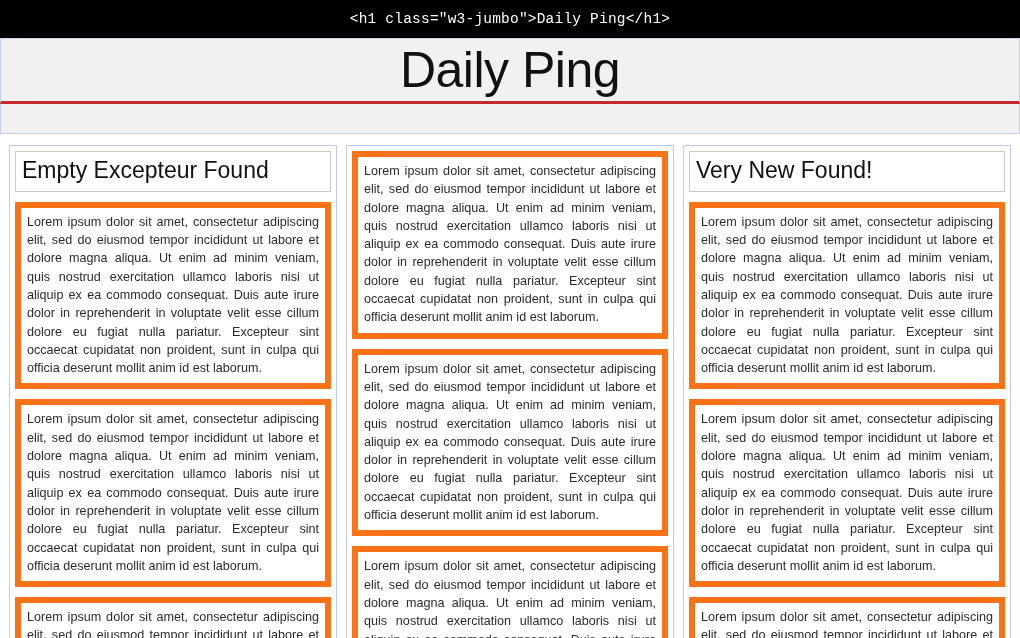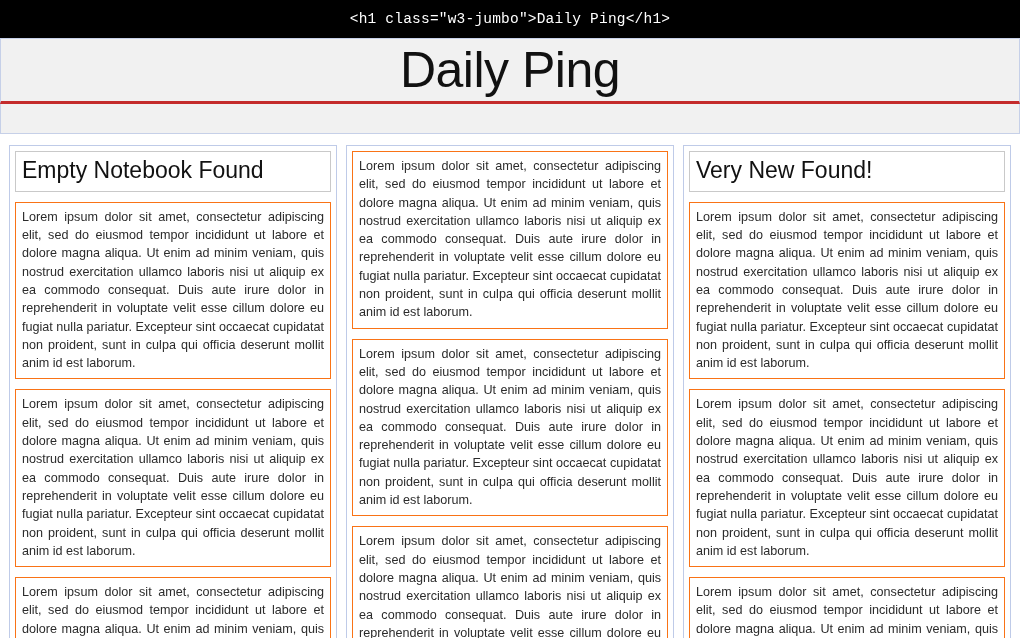--- a/index.html
+++ b/index.html
@@ -91,21 +91,21 @@
     margin: 0 0 10px 0;
     font-size: 23px;
     font-weight: normal;
     line-height: 1.25;
     color: #111111;
     white-space: nowrap;
     overflow: hidden;
   }
 
   .col-para {
-    border: 1px solid #f97316;
+    border: 6px solid #f97316;
     background: #ffffff;
     padding: 5px 6px 6px 6px;
     margin: 0 0 10px 0;
     font-size: 12.6px;
     line-height: 18.3px;
     color: #2b2b2b;
     text-align: justify;
     box-sizing: border-box;
   }
   .col-para:last-child { margin-bottom: 0; }
@@ -120,21 +120,21 @@
 <header class="masthead">
   <h1 class="masthead-title">Daily Ping</h1>
 </header>
 
 <nav class="navstrip"></nav>
 
 <div class="spacer-gap"></div>
 
 <main class="columns" id="columns-root">
     <section class="column">
-      <h2 class="col-heading">Empty Notebook Found</h2>
+      <h2 class="col-heading">Empty Excepteur Found</h2>
       <p class="col-para">Lorem ipsum dolor sit amet, consectetur adipiscing elit, sed do eiusmod tempor incididunt ut labore et dolore magna aliqua. Ut enim ad minim veniam, quis nostrud exercitation ullamco laboris nisi ut aliquip ex ea commodo consequat. Duis aute irure dolor in reprehenderit in voluptate velit esse cillum dolore eu fugiat nulla pariatur. Excepteur sint occaecat cupidatat non proident, sunt in culpa qui officia deserunt mollit anim id est laborum.</p>
       <p class="col-para">Lorem ipsum dolor sit amet, consectetur adipiscing elit, sed do eiusmod tempor incididunt ut labore et dolore magna aliqua. Ut enim ad minim veniam, quis nostrud exercitation ullamco laboris nisi ut aliquip ex ea commodo consequat. Duis aute irure dolor in reprehenderit in voluptate velit esse cillum dolore eu fugiat nulla pariatur. Excepteur sint occaecat cupidatat non proident, sunt in culpa qui officia deserunt mollit anim id est laborum.</p>
       <p class="col-para">Lorem ipsum dolor sit amet, consectetur adipiscing elit, sed do eiusmod tempor incididunt ut labore et dolore magna aliqua. Ut enim ad minim veniam, quis nostrud exercitation ullamco laboris nisi ut aliquip ex ea commodo consequat. Duis aute irure dolor in reprehenderit in voluptate velit esse cillum dolore eu fugiat nulla pariatur. Excepteur sint occaecat cupidatat non proident, sunt in culpa qui officia deserunt mollit anim id est laborum.</p>
     </section>
     <section class="column">
       <p class="col-para">Lorem ipsum dolor sit amet, consectetur adipiscing elit, sed do eiusmod tempor incididunt ut labore et dolore magna aliqua. Ut enim ad minim veniam, quis nostrud exercitation ullamco laboris nisi ut aliquip ex ea commodo consequat. Duis aute irure dolor in reprehenderit in voluptate velit esse cillum dolore eu fugiat nulla pariatur. Excepteur sint occaecat cupidatat non proident, sunt in culpa qui officia deserunt mollit anim id est laborum.</p>
       <p class="col-para">Lorem ipsum dolor sit amet, consectetur adipiscing elit, sed do eiusmod tempor incididunt ut labore et dolore magna aliqua. Ut enim ad minim veniam, quis nostrud exercitation ullamco laboris nisi ut aliquip ex ea commodo consequat. Duis aute irure dolor in reprehenderit in voluptate velit esse cillum dolore eu fugiat nulla pariatur. Excepteur sint occaecat cupidatat non proident, sunt in culpa qui officia deserunt mollit anim id est laborum.</p>
       <p class="col-para">Lorem ipsum dolor sit amet, consectetur adipiscing elit, sed do eiusmod tempor incididunt ut labore et dolore magna aliqua. Ut enim ad minim veniam, quis nostrud exercitation ullamco laboris nisi ut aliquip ex ea commodo consequat. Duis aute irure dolor in reprehenderit in voluptate velit esse cillum dolore eu fugiat nulla pariatur. Excepteur sint occaecat cupidatat non proident, sunt in culpa qui officia deserunt mollit anim id est laborum.</p>
     </section>
     <section class="column">

